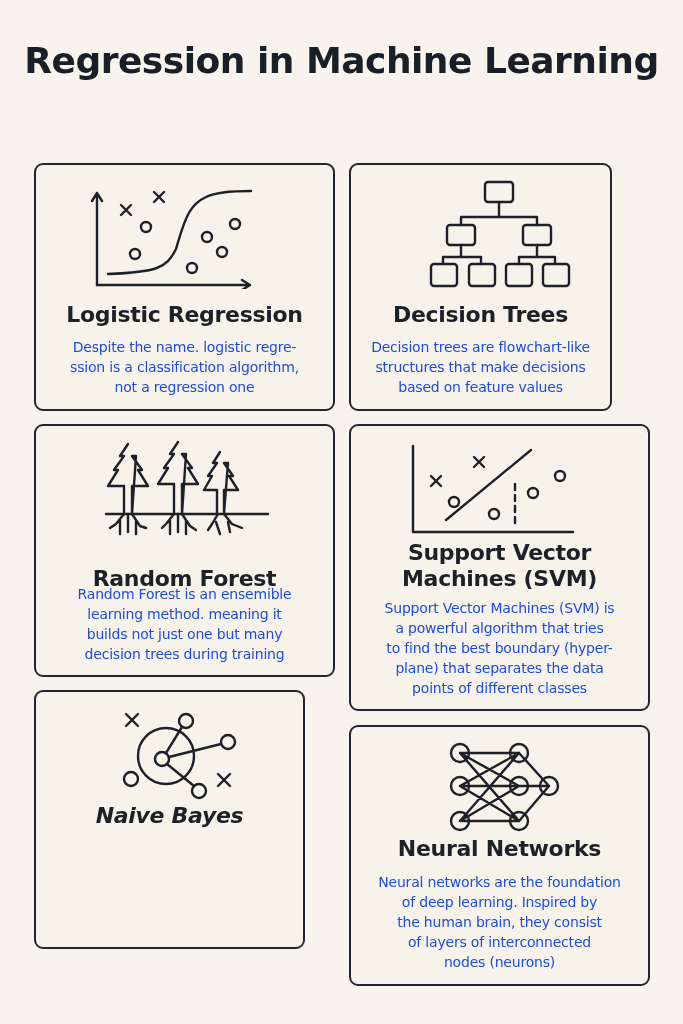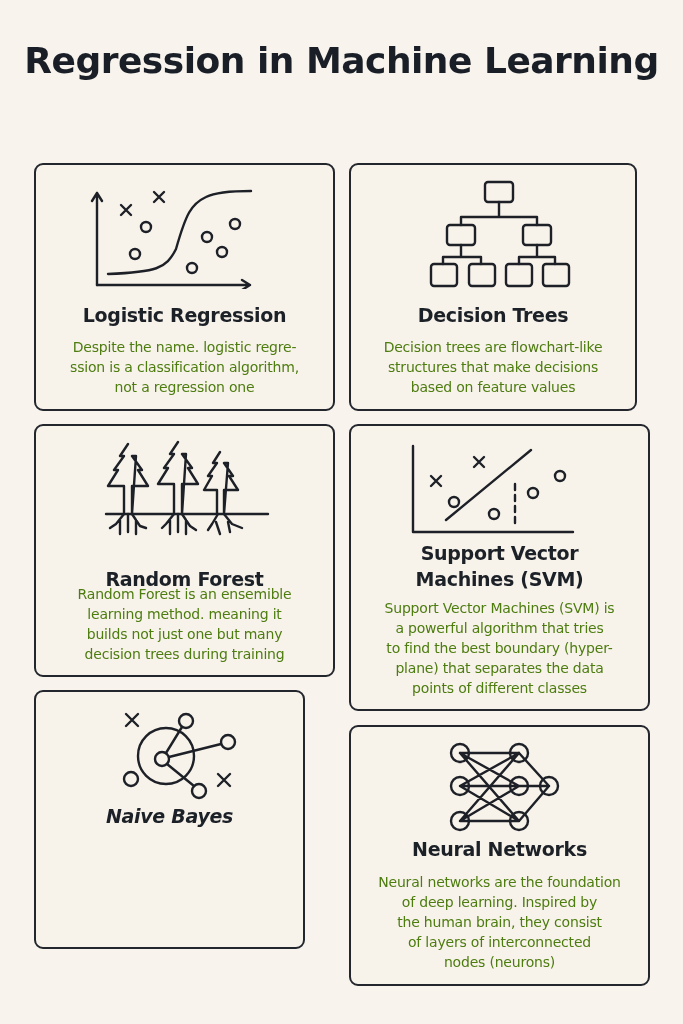--- a/index.html
+++ b/index.html
@@ -9,25 +9,25 @@
     position: absolute; left: 0; top: 38px; width: 683px; text-align: center;
     font-size: 36px; font-weight: bold; line-height: 46px; letter-spacing: -0.5px; color: #1a1f27;
   }
   .card {
     position: absolute; border: 2px solid #23272d; border-radius: 9px; background: #f7f2ea;
   }
   .icon { position: absolute; left: 0; width: 100%; }
   .icon svg { display: block; margin: 0 auto; }
   .card-title {
     position: absolute; left: 0; width: 100%; text-align: center;
-    font-weight: bold; font-size: 19px; line-height: 26px; color: #1c2027; letter-spacing: -0.3px;
+    font-weight: bold; font-size: 22px; line-height: 26px; color: #1c2027; letter-spacing: -0.3px;
   }
   .card-desc {
     position: absolute; left: 10px; right: 10px; text-align: center;
-    font-size: 14px; line-height: 20px; color: #4d7c0f; white-space: pre-line; letter-spacing: -0.2px;
+    font-size: 14px; line-height: 20px; color: #1d4ed8; white-space: pre-line; letter-spacing: -0.2px;
   }
   svg .s { fill: none; stroke: #1d2127; stroke-width: 2.4; stroke-linecap: round; stroke-linejoin: round; }
 </style>
 </head>
 <body>
 
 <div class="title">
   <div>Regression in Machine Learning</div>
 </div>
 
@@ -46,21 +46,21 @@
       <circle class="s" cx="186" cy="73" r="5"></circle>
       <circle class="s" cx="156" cy="89" r="5"></circle>
     </svg>
   </div>
   <div class="card-title" style="top:137px;">Logistic Regression</div>
   <div class="card-desc" style="top:172px;">Despite the name. logistic regre-
 ssion is a classification algorithm,
 not a regression one</div>
 </div>
 
-<div class="card" style="left:349px;top:163px;width:288px;height:248px;">
+<div class="card" style="left:349px;top:163px;width:263px;height:248px;">
   <div class="icon" style="top:14px;">
     <svg width="301" height="115" viewBox="0 0 301 115">
       <rect class="s" x="134" y="3" width="28" height="20" rx="3"></rect>
       <path class="s" d="M148 23 V38 M110 38 H186 M110 38 V46 M186 38 V46"></path>
       <rect class="s" x="96" y="46" width="28" height="20" rx="3"></rect>
       <rect class="s" x="172" y="46" width="28" height="20" rx="3"></rect>
       <path class="s" d="M110 66 V78 M92 78 H130 M92 78 V85 M130 78 V85"></path>
       <path class="s" d="M186 66 V78 M168 78 H204 M168 78 V85 M204 78 V85"></path>
       <rect class="s" x="80" y="85" width="26" height="22" rx="3"></rect>
       <rect class="s" x="118" y="85" width="26" height="22" rx="3"></rect>

